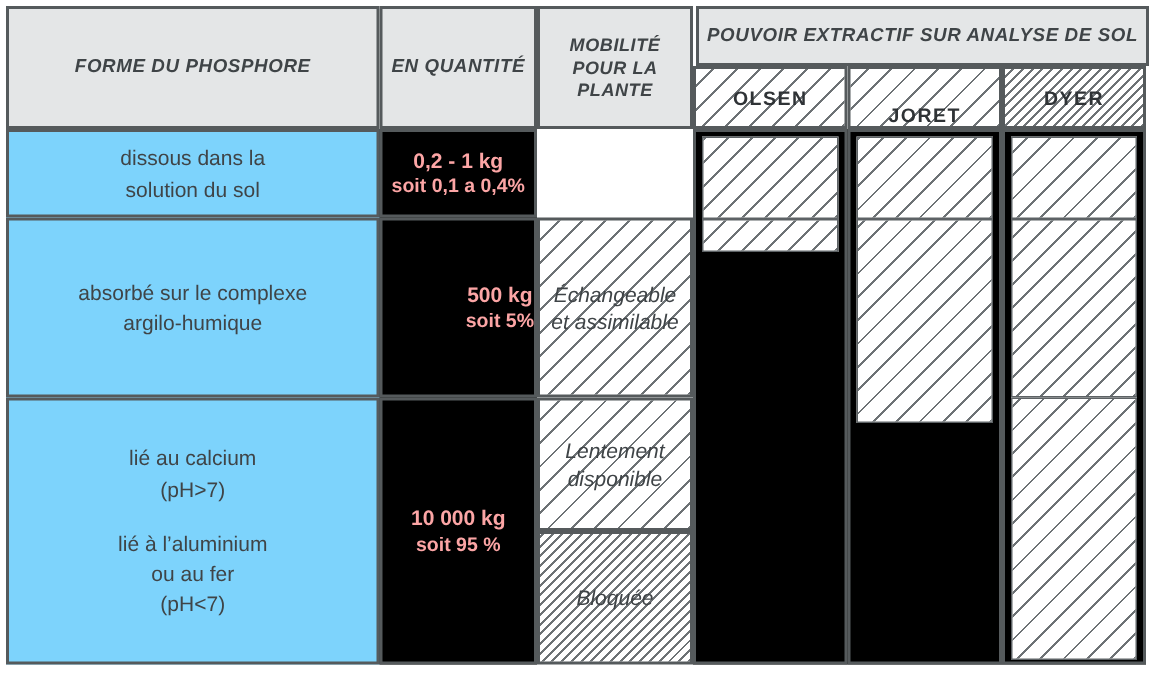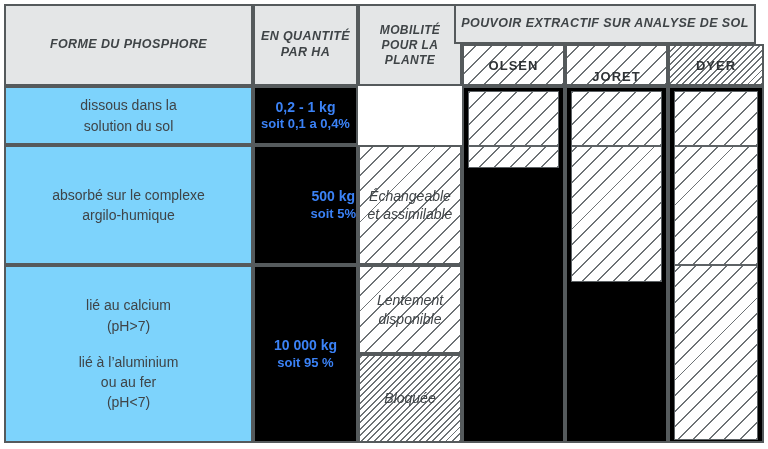--- a/index.html
+++ b/index.html
@@ -37,21 +37,21 @@
   }
   .hdr-small{font-size:12px;}
   .rowlabel{
     background:#7dd3fc;
     color:#3f4447;
     font-size:14px;
     line-height:1.45;
   }
   .qty{
     background:#000000;
-    color:#3b82f6;
+    color:#fca5a5;
     font-weight:bold;
     font-size:14px;
     line-height:1.3;
   }
   .qty .q2{font-size:13px;display:block;}
 
   
   .hatch{
     background-color:#ffffff;
     background-image:repeating-linear-gradient(
@@ -109,33 +109,32 @@
 
 <div class="table-wrap">
 
   <div class="cell hdr" style="left:4px;top:4px;width:249px;height:82px;">
     <span>FORME DU PHOSPHORE</span>
   </div>
 
   <div class="cell hdr" style="left:253px;top:4px;width:105px;height:82px;">
     <div>
       <div>EN QUANTITÉ</div>
-      <div>PAR HA</div>
     </div>
   </div>
 
   <div class="cell hdr hdr-small" style="left:358px;top:4px;width:104px;height:82px;">
     <div>
       <div>MOBILITÉ</div>
       <div>POUR LA</div>
       <div>PLANTE</div>
     </div>
   </div>
 
-  <div class="cell hdr spanhdr" style="left:454px;top:4px;width:302px;height:40px;text-align:center;">
+  <div class="cell hdr spanhdr" style="left:464px;top:4px;width:302px;height:40px;text-align:center;">
     <span class="nowrap">POUVOIR EXTRACTIF SUR ANALYSE DE SOL</span>
   </div>
 
   <div class="cell hatch col-head-hatch" style="left:462px;top:44px;width:103px;height:42px;">
     <span class="tag">OLSEN</span>
   </div>
   <div class="cell hatch col-head-hatch" style="left:565px;top:44px;width:103px;height:42px;align-items:flex-end;">
     <span class="tag">JORET</span>
   </div>
   <div class="cell hatch-dense col-head-hatch" style="left:668px;top:44px;width:96px;height:42px;">

